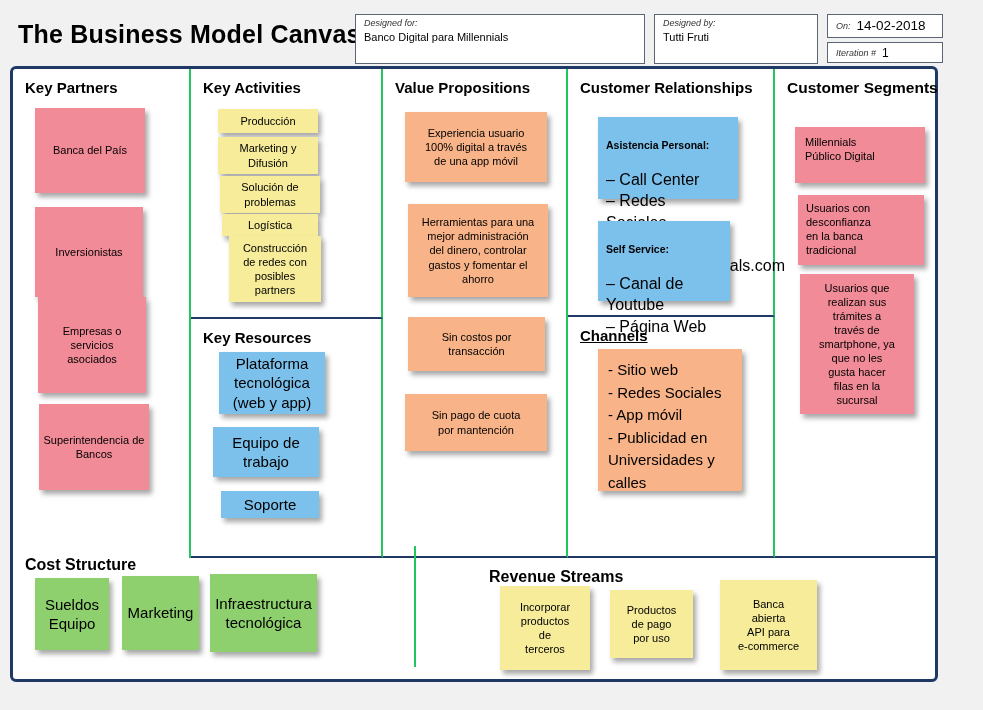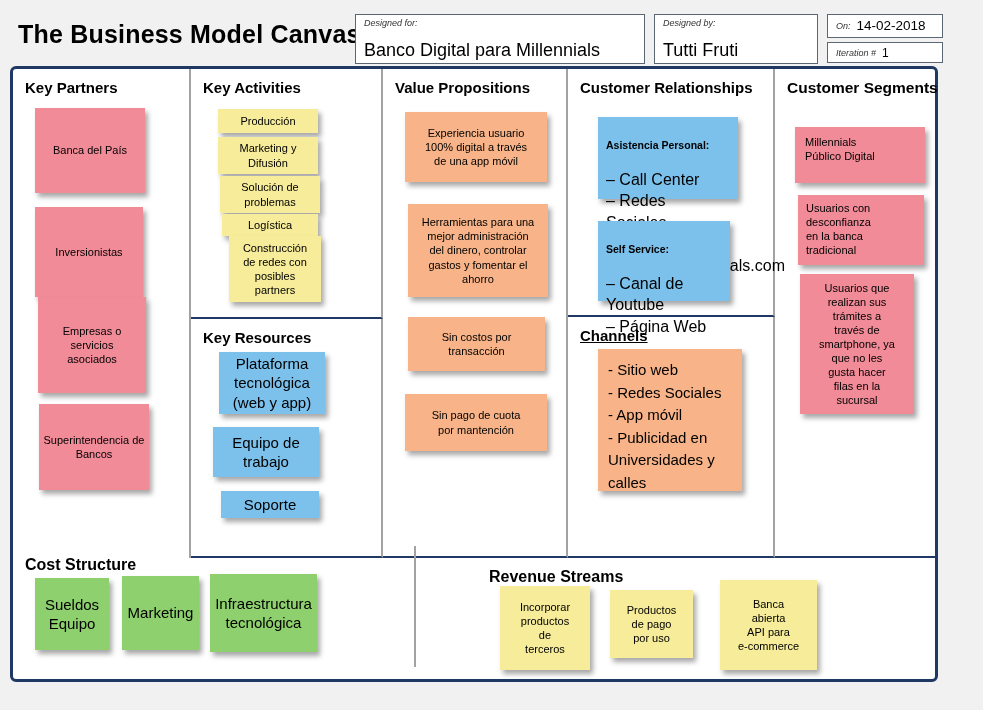--- a/index.html
+++ b/index.html
@@ -4,30 +4,30 @@
 <style>
   * { margin:0; padding:0; box-sizing:border-box; }
   html,body { background:#f1f1f1; }
   body { font-family:"Liberation Sans", sans-serif; color:#000; }
   .page { position:relative; width:983px; height:710px; background:#f1f1f1; overflow:hidden; }
 
   
   .main-title { position:absolute; left:18px; top:20px; font-size:25px; font-weight:bold; letter-spacing:.2px; }
   .hbox { position:absolute; background:#fff; border:1px solid #5b6675; padding:3px 8px; }
   .hbox-label { font-size:9px; font-style:italic; color:#333; line-height:11px; }
-  .hbox-value { font-size:18px; line-height:16px; margin-top:13px; }
+  .hbox-value { font-size:11px; line-height:16px; margin-top:0; }
   .hbox-row { display:flex; align-items:center; gap:6px; }
   .hbox-row .hbox-label { margin-top:1px; }
   .hbox-row .hbox-value { margin-top:0; }
 
   
   .canvas { position:absolute; left:10px; top:66px; width:928px; height:616px; background:#fff;
             border:3px solid #1f3864; border-radius:6px; }
   .section { position:absolute; }
-  .bR { border-right:2px solid #a3a3a3; }
+  .bR { border-right:2px solid #22c55e; }
   .bB { border-bottom:2px solid #1f3864; }
   .section-title { font-weight:bold; font-size:15px; padding:10px 0 0 12px; white-space:nowrap; }
 
   
   .note { position:absolute; display:flex; align-items:center; justify-content:center;
           text-align:center; font-size:11px; line-height:1.28; padding:4px;
           white-space:pre-line; box-shadow:3px 4px 5px rgba(0,0,0,.35); }
   .note.left { display:block; text-align:left; padding:8px 8px; }
   .note.fs12 { font-size:15px; }
   .note.lh15 { line-height:1.5; }

